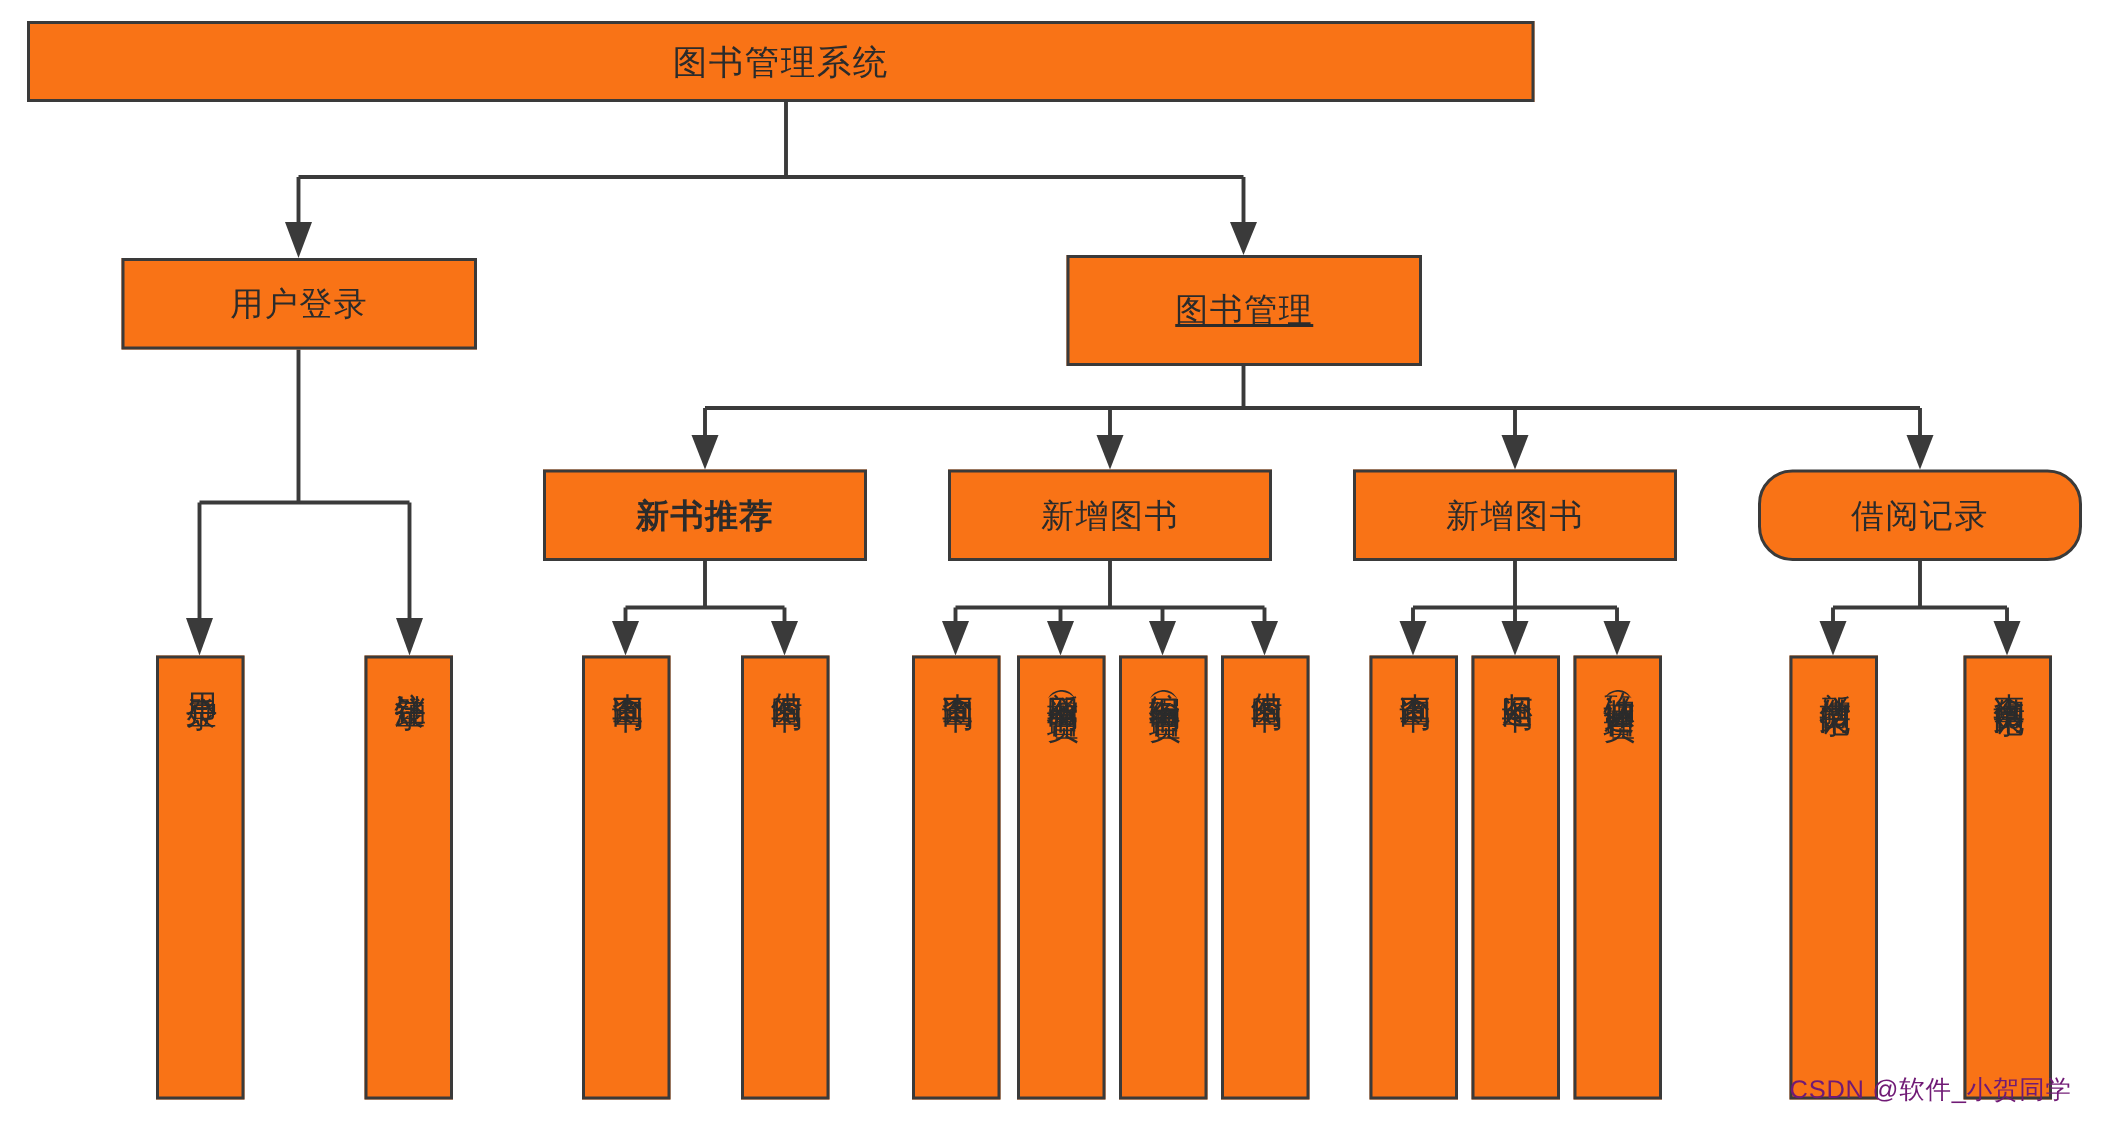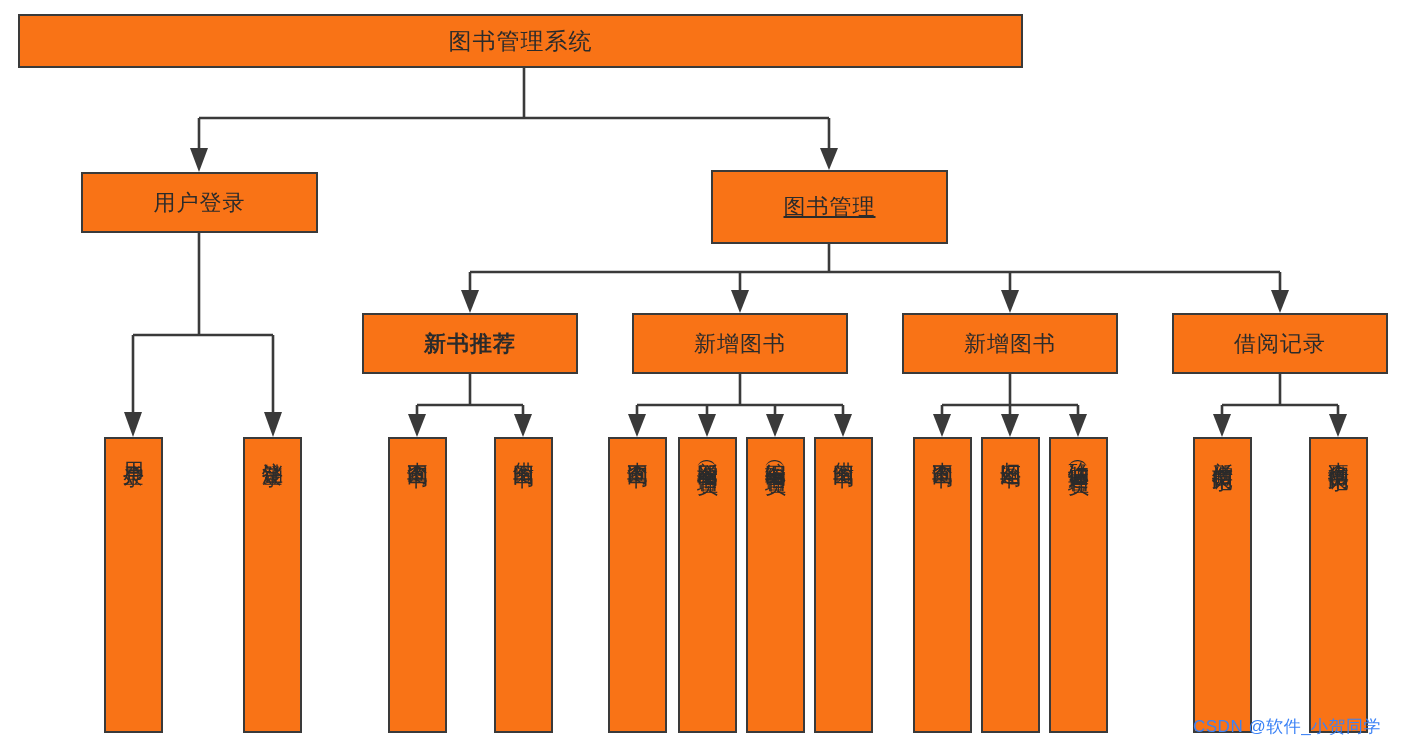--- a/index.html
+++ b/index.html
@@ -33,21 +33,21 @@
     line-height:1.05;
     justify-content:flex-start;
     align-items:center;
     padding-top:6px;
     letter-spacing:2px;
   }
   .node .lbl{display:block;white-space:nowrap;}
   #root.node{font-size:23px;}
   .watermark{
     position:absolute;
-    color:#3b82f6;
+    color:#701a75;
     font-size:17px;
     white-space:nowrap;
     letter-spacing:0.5px;
     left:1193px;top:715px;
     pointer-events:none;
   }
   svg#wires{position:absolute;left:0;top:0;width:1405px;height:747px;pointer-events:none;}
   svg#wires line, svg#wires path{stroke:#3a3a3a;stroke-width:2.6;fill:none;}
   svg#wires polygon{fill:#3a3a3a;}
 </style>
@@ -131,21 +131,21 @@
 
   <div class="node horiz" style="left:362px;top:313px;width:216px;height:61px;font-weight:bold;">
     <span class="lbl">新书推荐</span>
   </div>
   <div class="node horiz" style="left:632px;top:313px;width:216px;height:61px;">
     <span class="lbl">新增图书</span>
   </div>
   <div class="node horiz" style="left:902px;top:313px;width:216px;height:61px;">
     <span class="lbl">新增图书</span>
   </div>
-  <div class="node horiz" style="left:1172px;top:313px;width:216px;height:61px;">
+  <div class="node horiz" style="left:1172px;top:313px;width:216px;height:61px;border-radius:23px;">
     <span class="lbl">借阅记录</span>
   </div>
 
   <div class="node vert" style="left:104px;top:437px;width:59px;height:296px;">
     <span class="lbl">用户登录</span>
   </div>
   <div class="node vert" style="left:243px;top:437px;width:59px;height:296px;">
     <span class="lbl">注销登录</span>
   </div>
 

